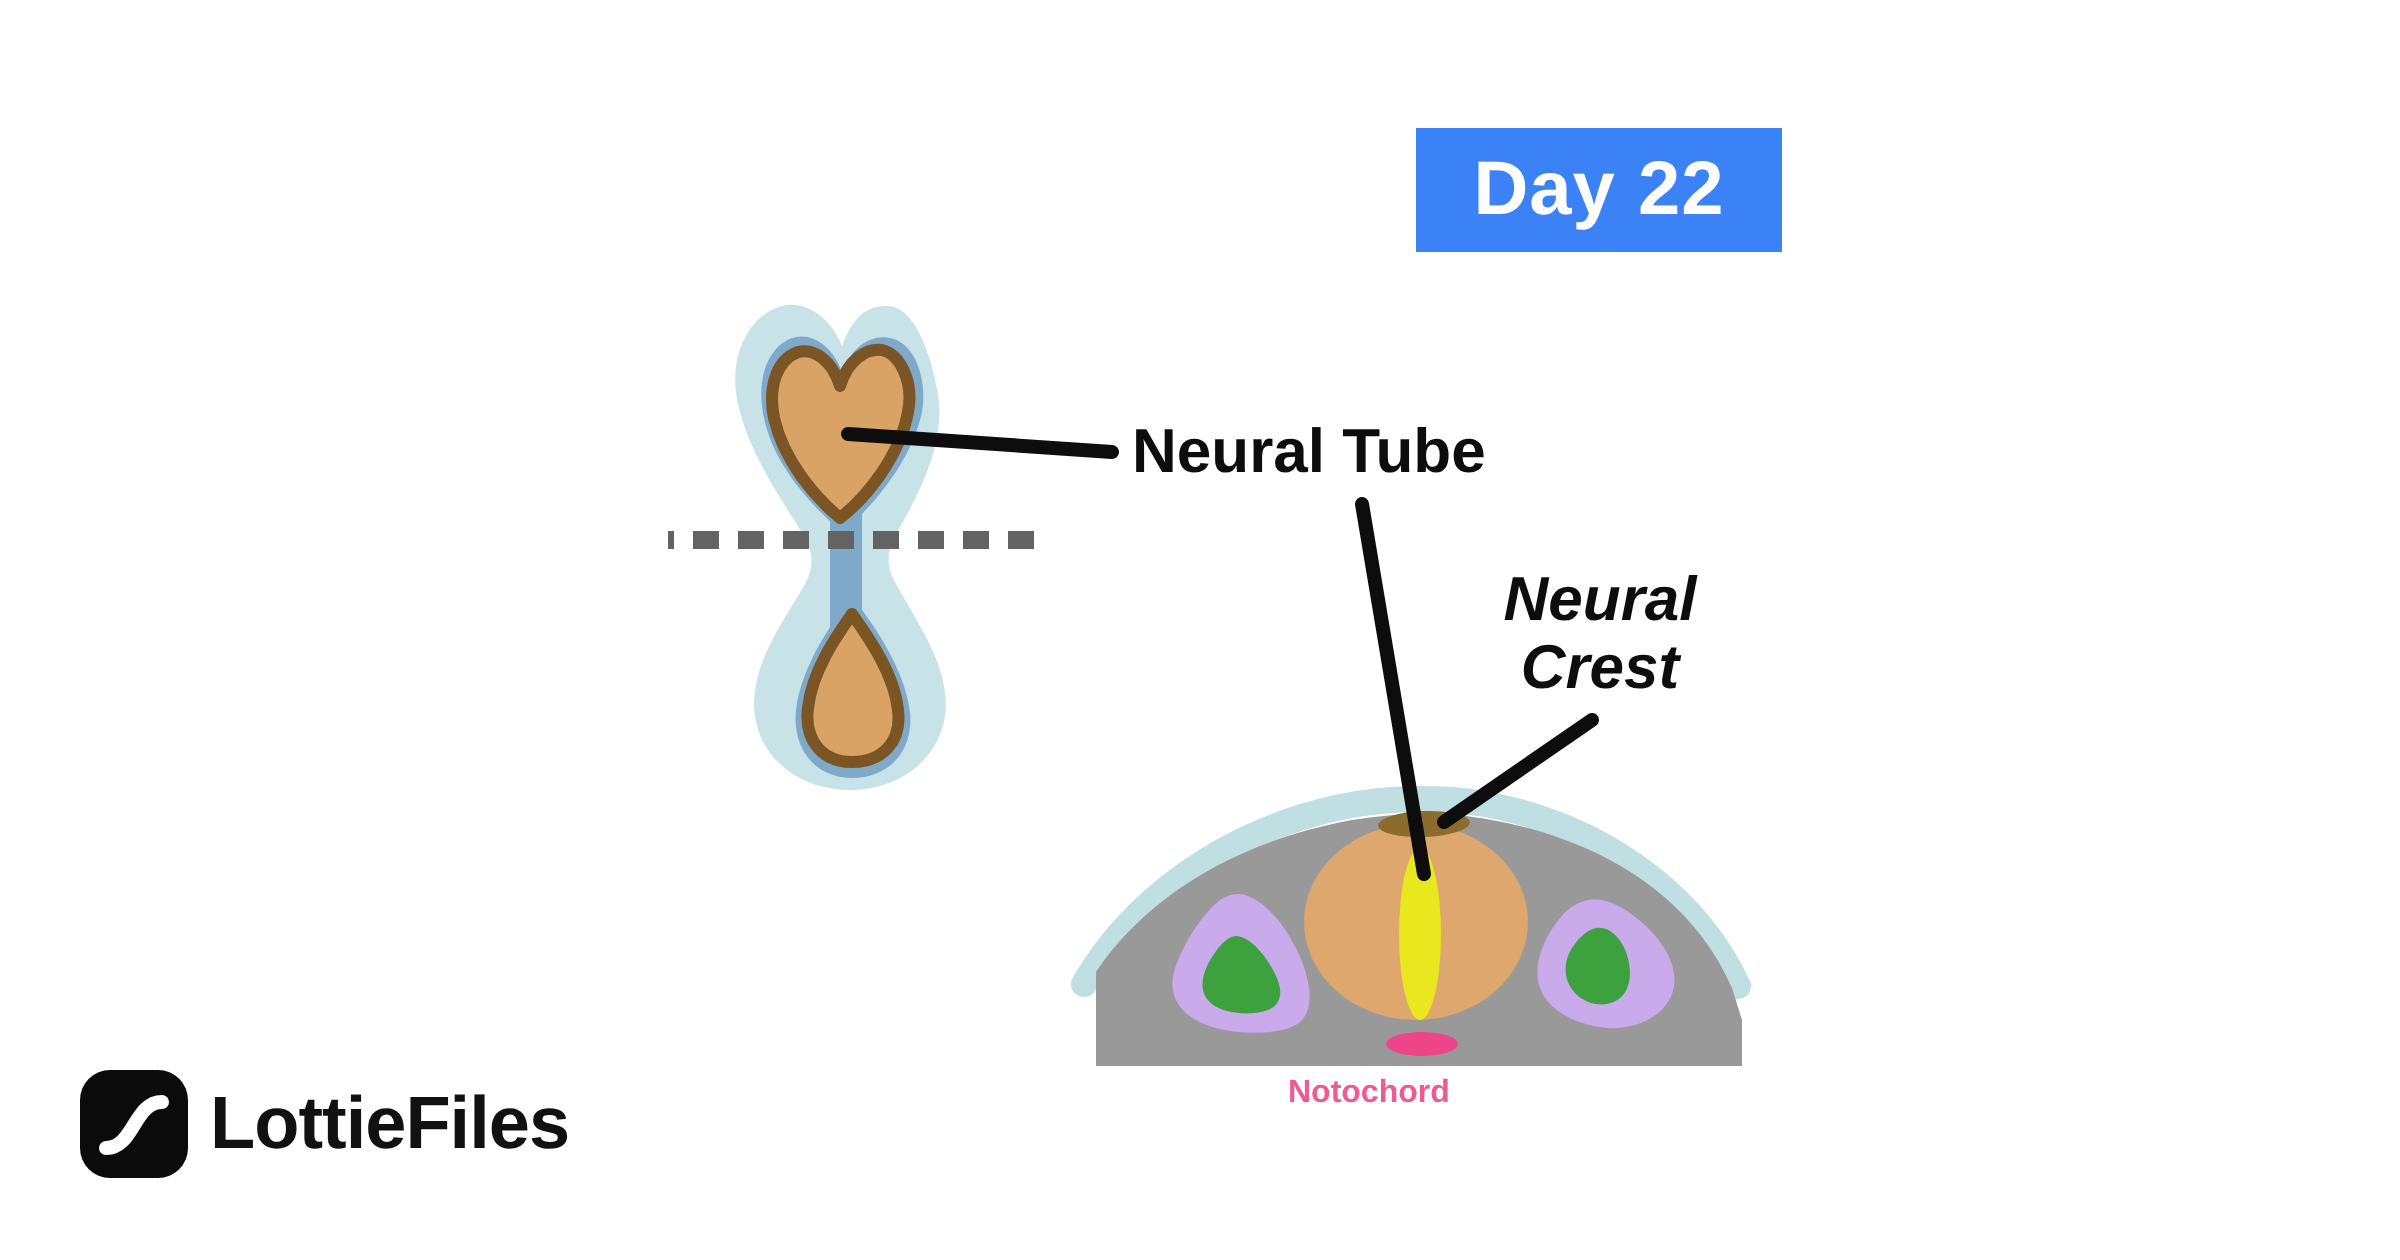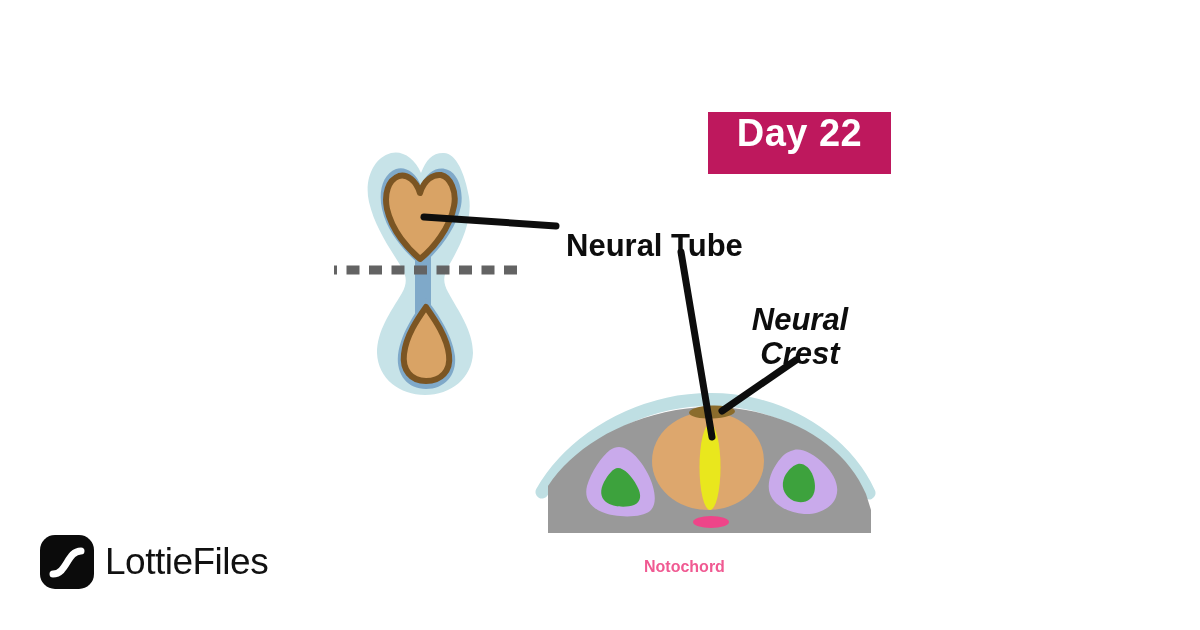--- a/index.html
+++ b/index.html
@@ -11,28 +11,27 @@
     font-family: "Liberation Sans", sans-serif;
     overflow: hidden;
   }
   #art {
     position: absolute; left: 0; top: 0;
   }
   .day-badge {
     position: absolute;
     left: 708px; top: 64px;
     width: 183px; height: 62px;
-    background: #be185d;
+    background: #3b82f6;
     color: #ffffff;
     font-size: 38px; font-weight: 700;
-    display: flex; justify-content: center;
+    display: flex; align-items: center; justify-content: center;
     letter-spacing: 0.5px;
-    margin-top: 48px;
   }
-  .label { position: absolute; color: #0d0d0d; font-weight: 700; margin-top: 20px; }
+  .label { position: absolute; color: #0d0d0d; font-weight: 700; }
   .label-neural-tube {
     left: 566px; top: 207px;
     font-size: 31px; line-height: 38px;
     white-space: nowrap;
   }
   .label-neural-crest {
     left: 738px; top: 283px;
     width: 124px;
     font-size: 31px; line-height: 34px;
     text-align: center;
@@ -52,21 +51,21 @@
     display: flex; align-items: center; gap: 11px;
   }
   .logo-mark {
     width: 54px; height: 54px;
     background: #0b0b0b;
     border-radius: 15px;
     display: flex; align-items: center; justify-content: center;
   }
   .logo-text {
     color: #111111;
-    font-size: 37px; font-weight: 400;
+    font-size: 37px; font-weight: 700;
     letter-spacing: -0.5px;
     white-space: nowrap;
   }
 </style>
 </head>
 <body>
 
 <svg id="art" width="1200" height="630" viewBox="0 0 1200 630">
 
   <g>

